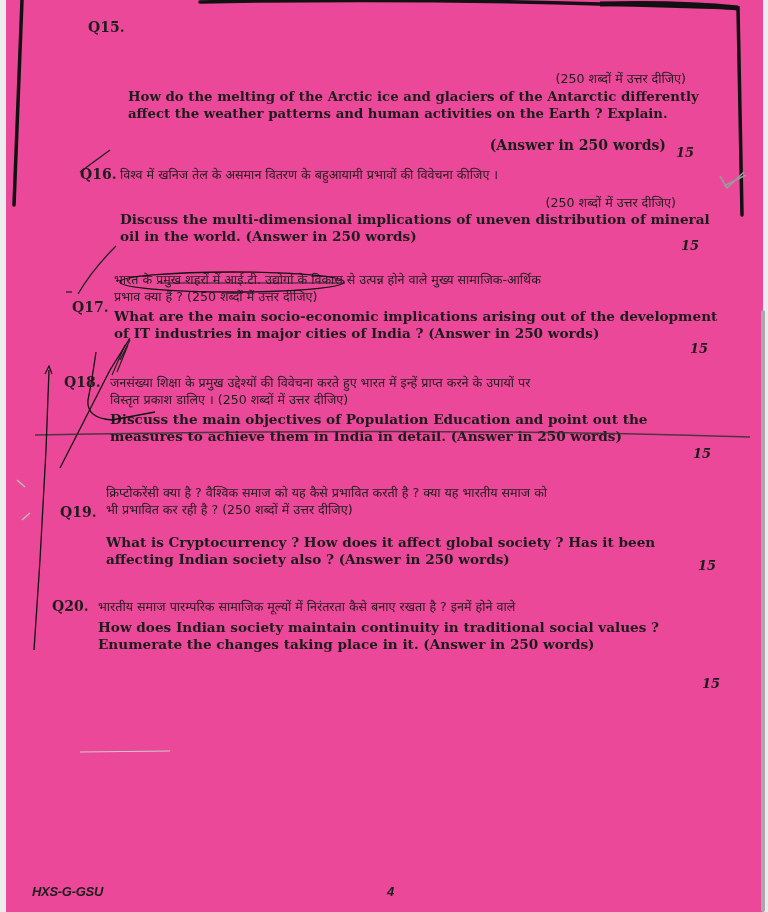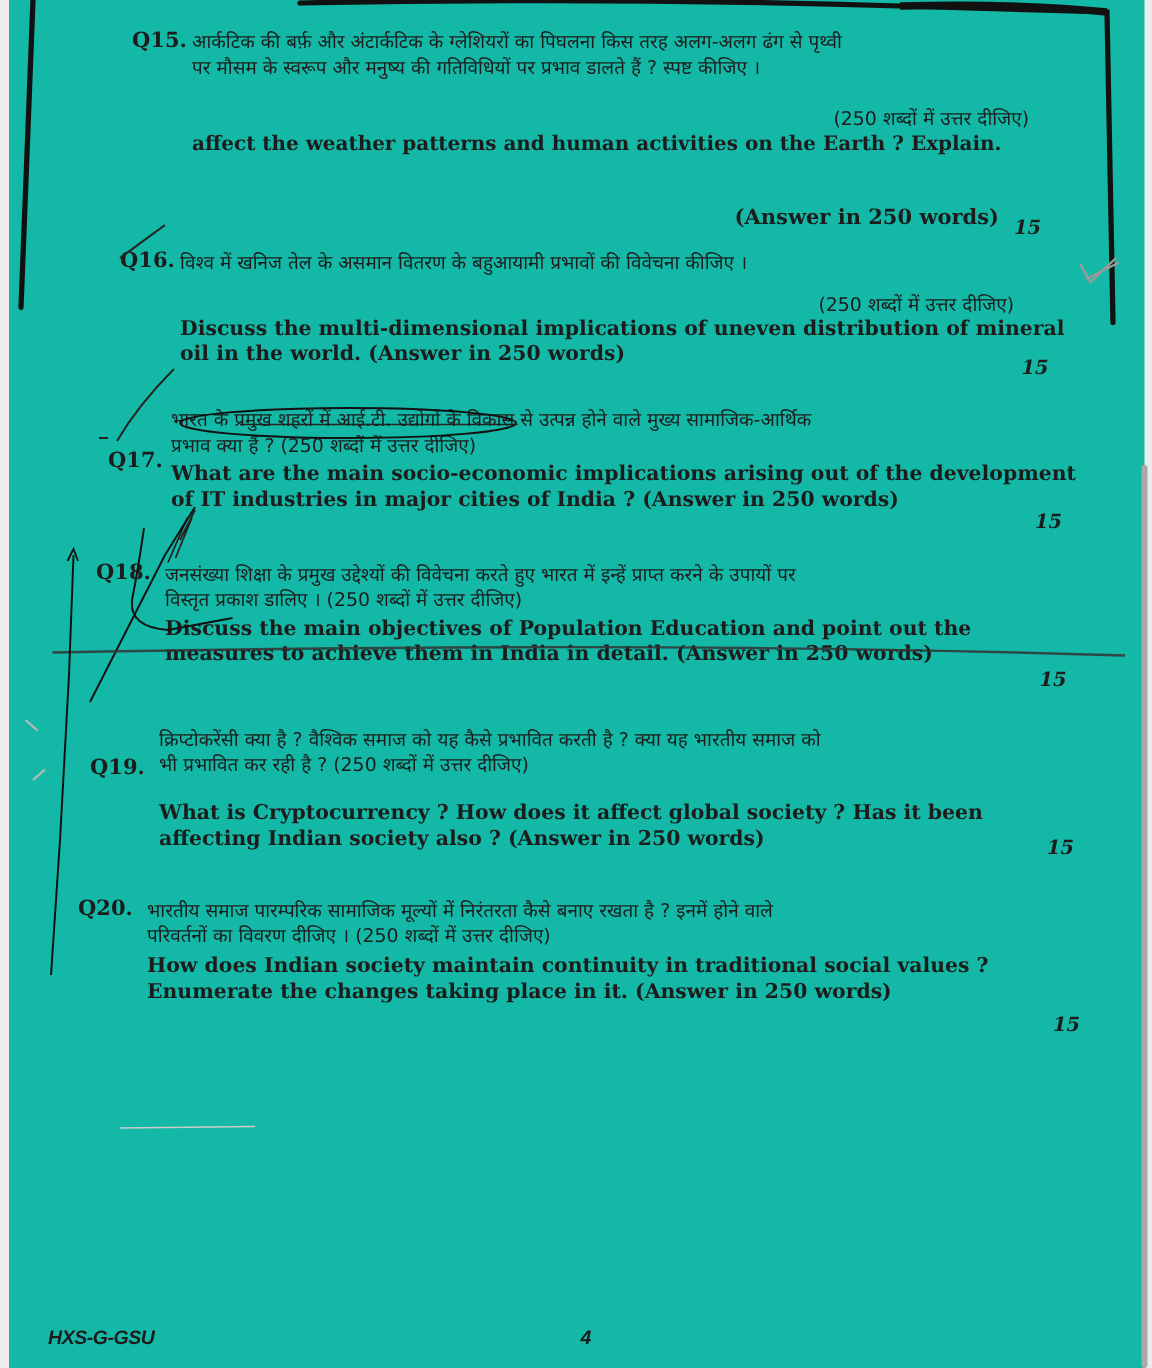--- a/index.html
+++ b/index.html
@@ -4,21 +4,21 @@
 <style>
   html, body { margin:0; padding:0; }
   body {
     width:768px; height:912px; overflow:hidden; position:relative;
     background:#ececee;
     font-family:"DejaVu Serif", "Liberation Serif", serif;
     color:#1c1c1c;
   }
   .page {
     position:absolute; left:6px; top:0; width:757px; height:912px;
-    background:#14b8a6;
+    background:#ec4899;
   }
   .scrollbar {
     position:absolute; right:3px; top:310px; width:4px; height:602px;
     background:#a9a9ab; border-radius:2px;
   }
   .q {
     position:absolute; font-size:13.6px; line-height:17px;
   }
   .qnum {
     position:absolute; font-weight:bold; font-size:14px;
@@ -39,26 +39,23 @@
     font-weight:bold; font-style:italic; font-size:13px;
   }
   svg.ink { position:absolute; left:0; top:0; pointer-events:none; }
 </style>
 </head>
 <body>
 
 <div class="page">
 
   <div class="qnum" style="left:82px;top:19px;">Q15.</div>
-  <div class="q" style="left:122px;top:19px;width:560px;">
-    <span class="hi">आर्कटिक की बर्फ़ और अंटार्कटिक के ग्लेशियरों का पिघलना किस तरह अलग-अलग ढंग से पृथ्वी</span>
-    <span class="hi">पर मौसम के स्वरूप और मनुष्य की गतिविधियों पर प्रभाव डालते हैं ? स्पष्ट कीजिए ।</span>
-  </div>
   <div class="hi right" style="position:absolute;left:440px;top:70px;width:240px;">(250 शब्दों में उत्तर दीजिए)</div>
   <div class="q" style="left:122px;top:88px;width:570px;">
+    <span class="en" style="font-size:13.3px">How do the melting of the Arctic ice and glaciers of the Antarctic differently</span>
     <span class="en" style="font-size:13.3px">affect the weather patterns and human activities on the Earth ? Explain.</span>
   </div>
   <div class="en right" style="position:absolute;left:440px;top:137px;width:220px;font-size:14px;text-align:right;">(Answer in 250 words)</div>
   <div class="marks" style="left:670px;top:145px;">15</div>
 
   <div class="qnum" style="left:74px;top:166px;">Q16.</div>
   <div class="q" style="left:114px;top:166px;width:560px;">
     <span class="hi">विश्व में खनिज तेल के असमान वितरण के बहुआयामी प्रभावों की विवेचना कीजिए ।</span>
   </div>
   <div class="hi right" style="position:absolute;left:420px;top:194px;width:250px;">(250 शब्दों में उत्तर दीजिए)</div>
@@ -91,21 +88,20 @@
     <span class="hi">क्रिप्टोकरेंसी क्या है ? वैश्विक समाज को यह कैसे प्रभावित करती है ? क्या यह भारतीय समाज को</span>
     <span class="hi">भी प्रभावित कर रही है ? (250 शब्दों में उत्तर दीजिए)</span>
     <span class="en" style="margin-top:16px">What is Cryptocurrency ? How does it affect global society ? Has it been</span>
     <span class="en">affecting Indian society also ? (Answer in 250 words)</span>
   </div>
   <div class="marks" style="left:692px;top:558px;">15</div>
 
   <div class="qnum" style="left:46px;top:598px;">Q20.</div>
   <div class="q" style="left:92px;top:598px;width:610px;">
     <span class="hi">भारतीय समाज पारम्परिक सामाजिक मूल्यों में निरंतरता कैसे बनाए रखता है ? इनमें होने वाले</span>
-    <span class="hi">परिवर्तनों का विवरण दीजिए । (250 शब्दों में उत्तर दीजिए)</span>
     <span class="en" style="margin-top:4px">How does Indian society maintain continuity in traditional social values ?</span>
     <span class="en">Enumerate the changes taking place in it. (Answer in 250 words)</span>
   </div>
   <div class="marks" style="left:696px;top:676px;">15</div>
 
   <div class="footer-code">HXS-G-GSU</div>
   <div class="footer-page">4</div>
 </div>
 
 <svg class="ink" width="768" height="912">

